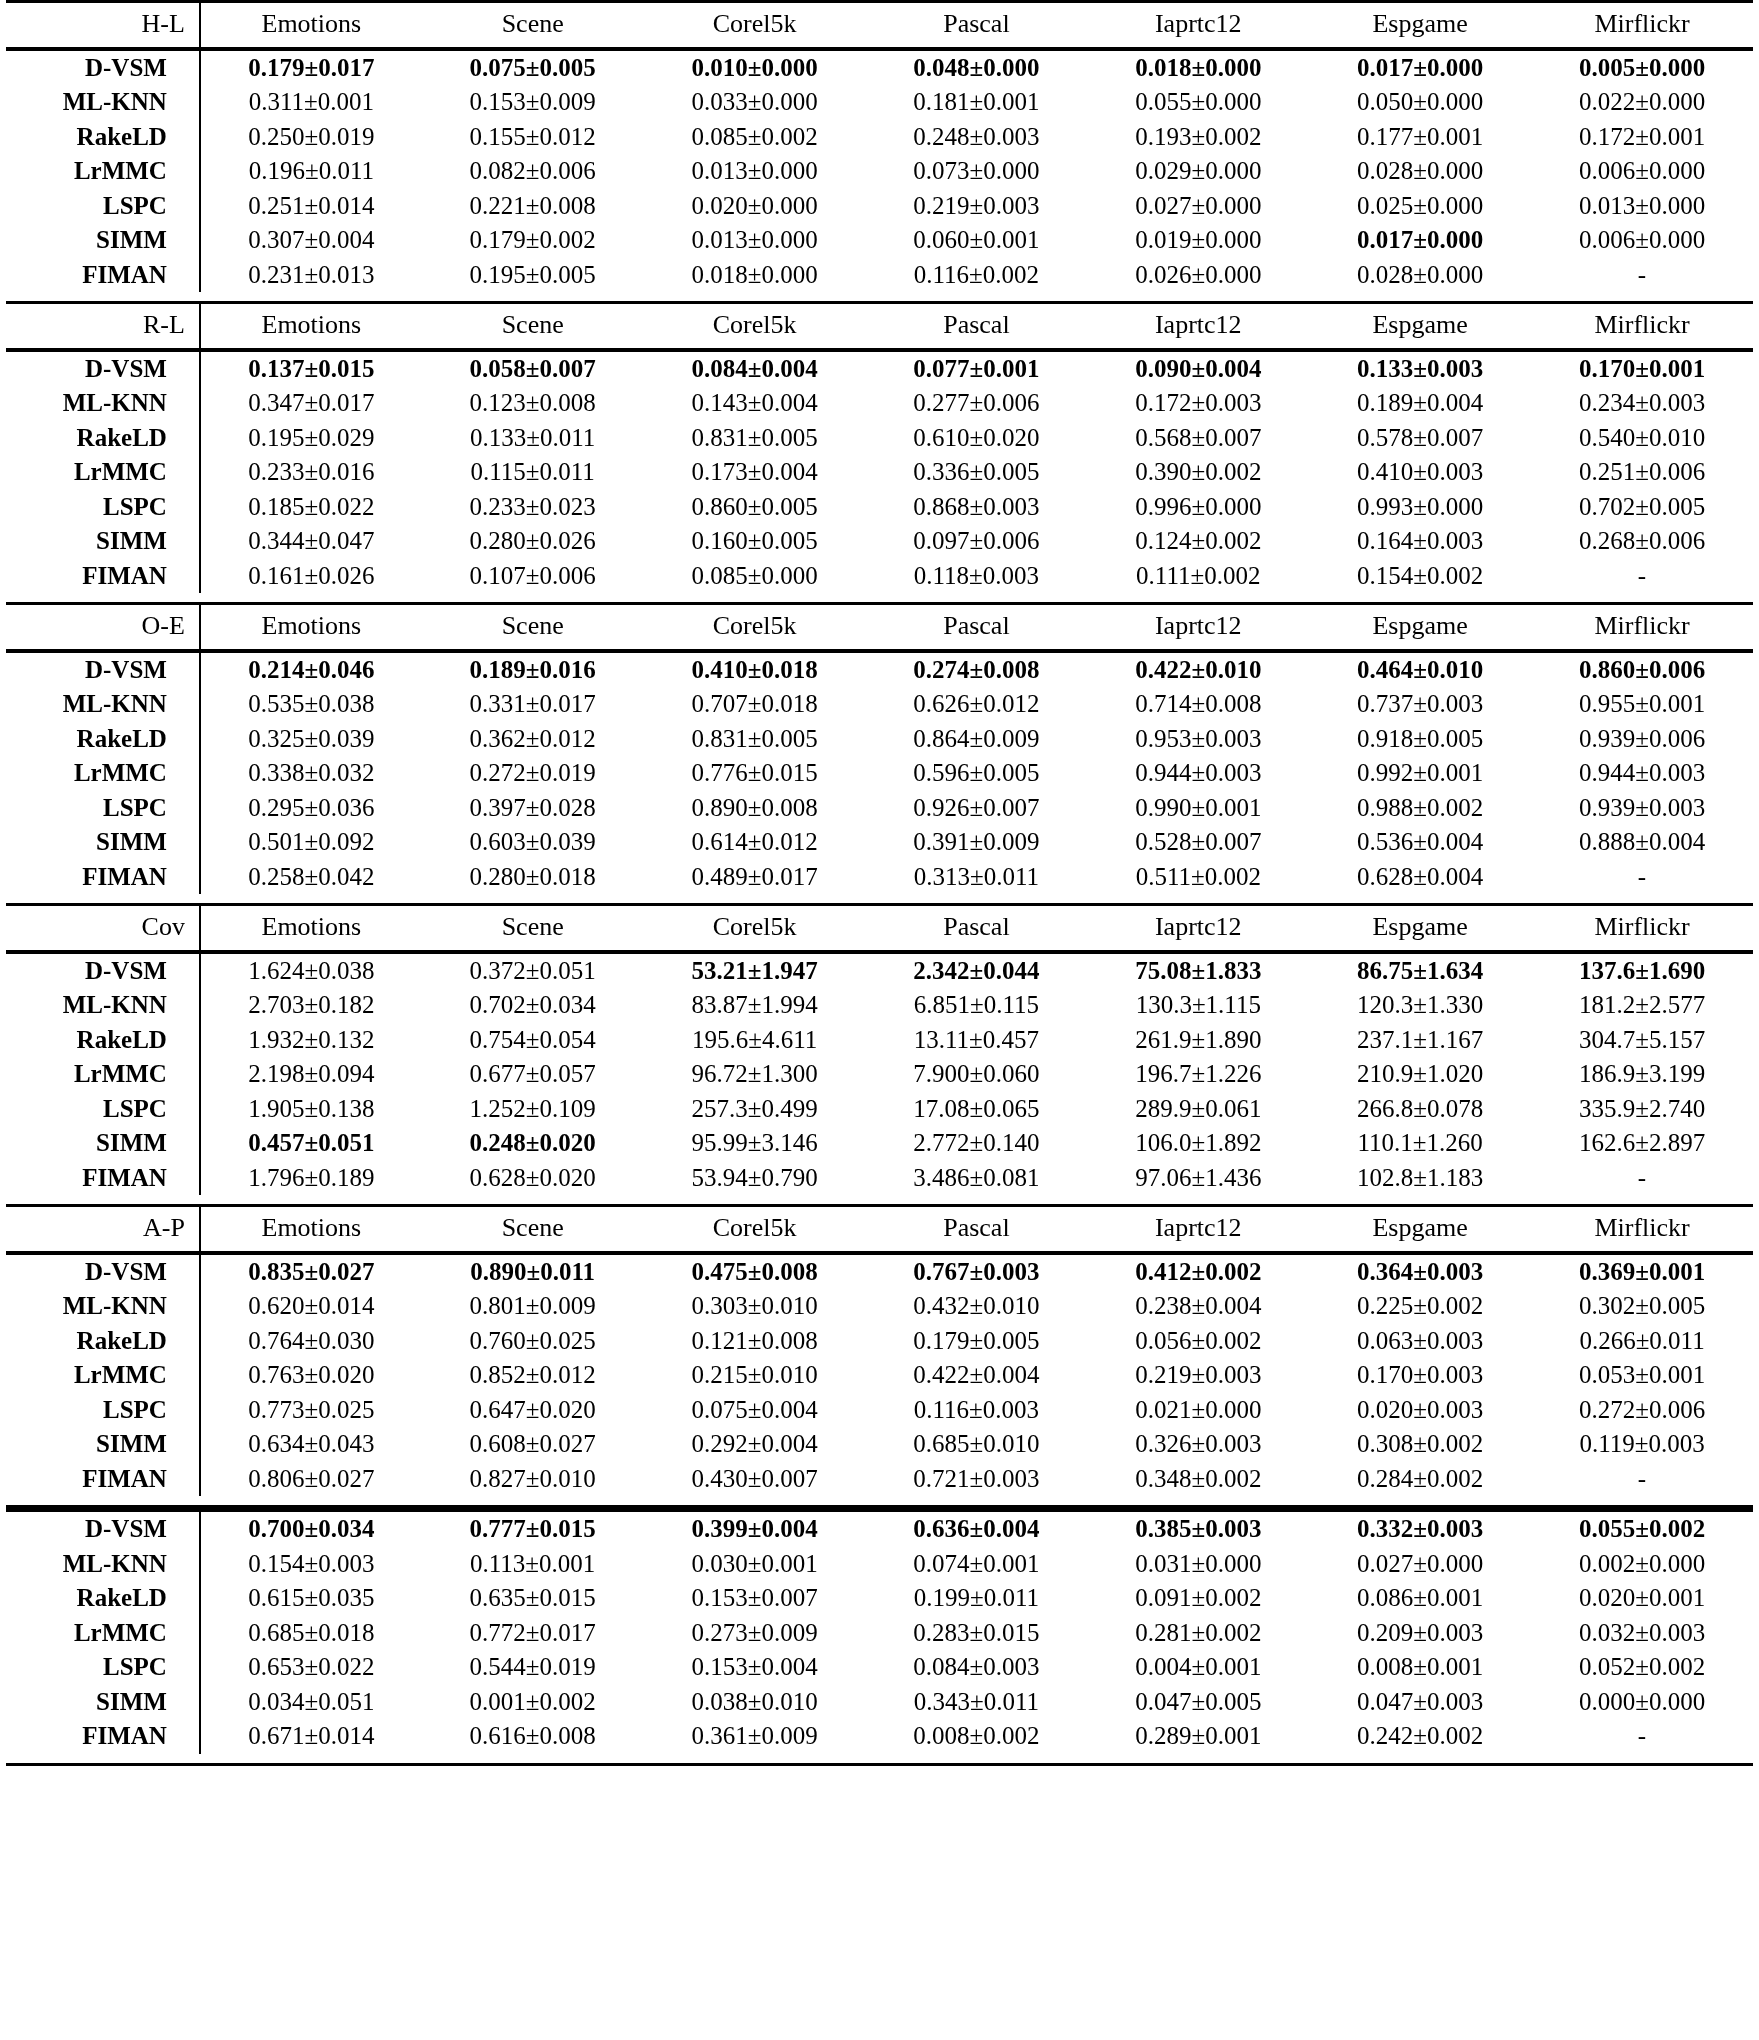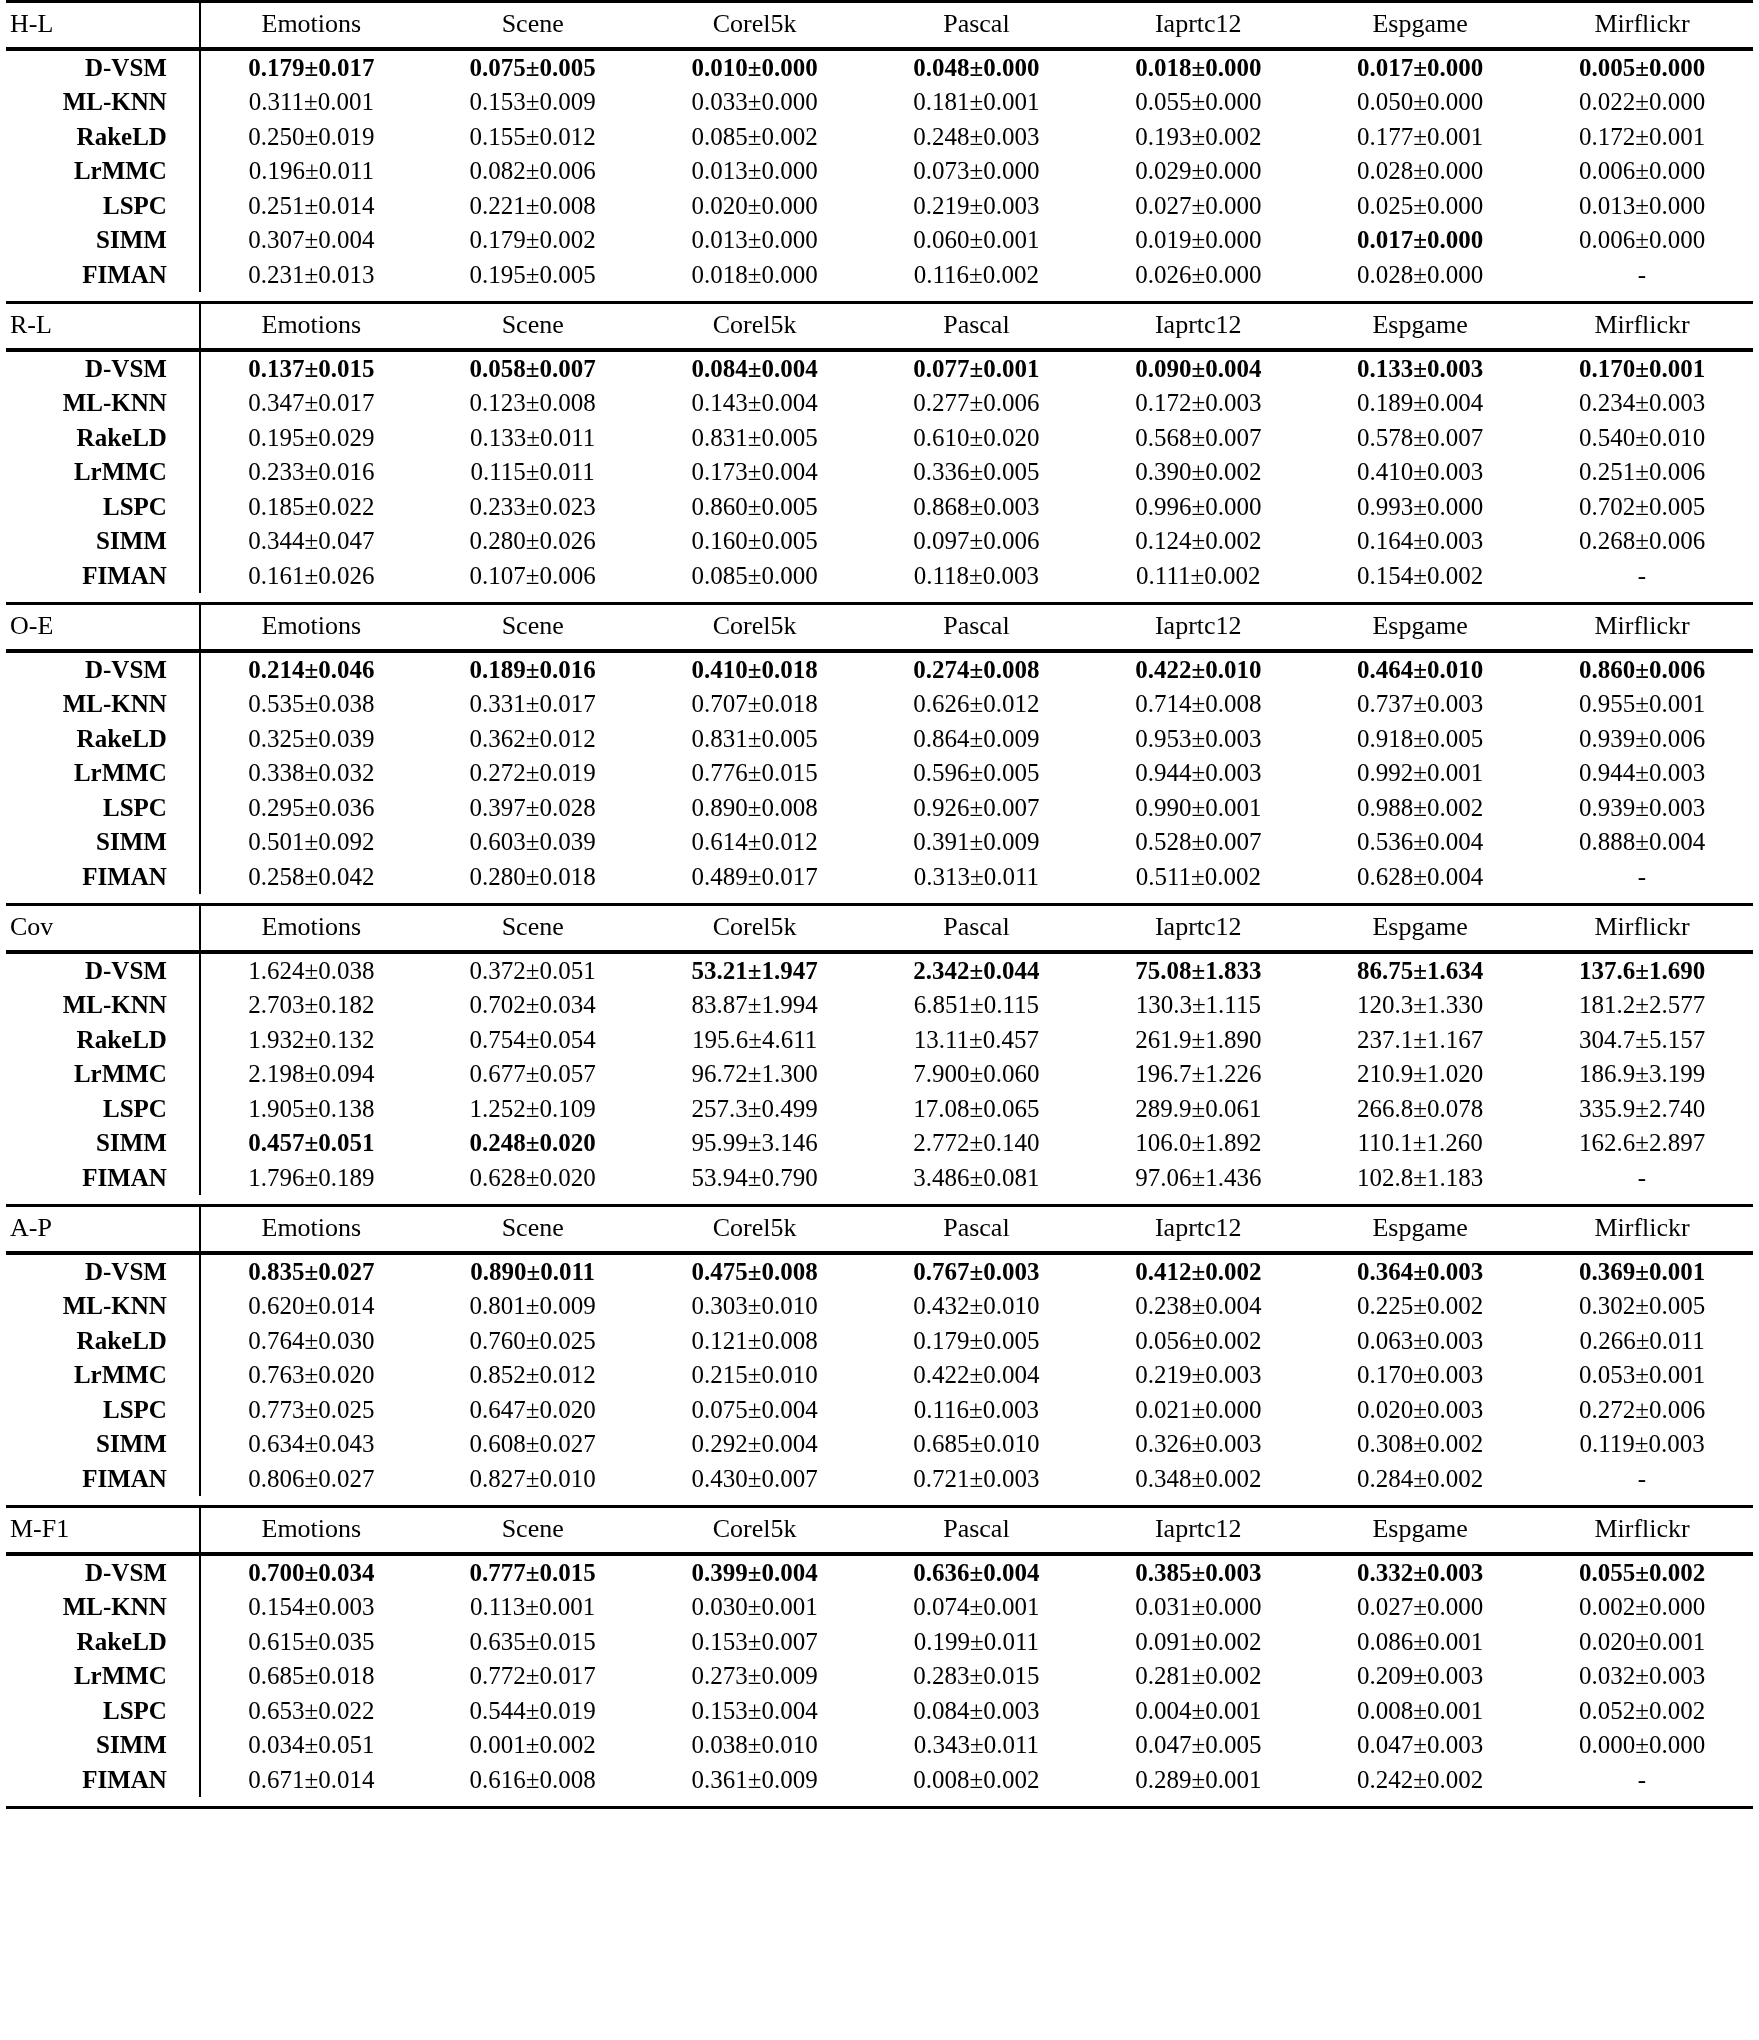--- a/index.html
+++ b/index.html
@@ -52,21 +52,21 @@
 
   td.lbl {
     text-align: right;
     padding: 1px 32px 1px 4px;
     font-weight: bold;
     font-size: 25px;
     white-space: nowrap;
     line-height: 1.30;
   }
   td.hdr-lbl {
-    text-align: left;
+    text-align: right;
     padding: 5px 14px 6px 4px;
     font-weight: normal;
     font-size: 26px;
     white-space: nowrap;
     line-height: 1.25;
   }
   td.hdr {
     text-align: center;
     padding: 5px 2px 6px 2px;
     font-weight: normal;
@@ -556,30 +556,20 @@
           <td class="val">0.348±0.002</td>
           <td class="val">0.284±0.002</td>
           <td class="val">-</td>
         </tr>
         <tr class="block-spacer">
           <td colspan="8"></td>
         </tr>
         <tr class="rule-top">
           <td colspan="8" class="hline-heavy"></td>
         </tr>
-        <tr>
-          <td class="hdr-lbl vsep-right">M-F1</td>
-          <td class="hdr">Emotions</td>
-          <td class="hdr">Scene</td>
-          <td class="hdr">Corel5k</td>
-          <td class="hdr">Pascal</td>
-          <td class="hdr">Iaprtc12</td>
-          <td class="hdr">Espgame</td>
-          <td class="hdr">Mirflickr</td>
-        </tr>
         <tr class="rule-mid">
           <td colspan="8" class="hline-double"></td>
         </tr>
         <tr>
           <td class="lbl vsep-right">D-VSM</td>
           <td class="val bold">0.700±0.034</td>
           <td class="val bold">0.777±0.015</td>
           <td class="val bold">0.399±0.004</td>
           <td class="val bold">0.636±0.004</td>
           <td class="val bold">0.385±0.003</td>

